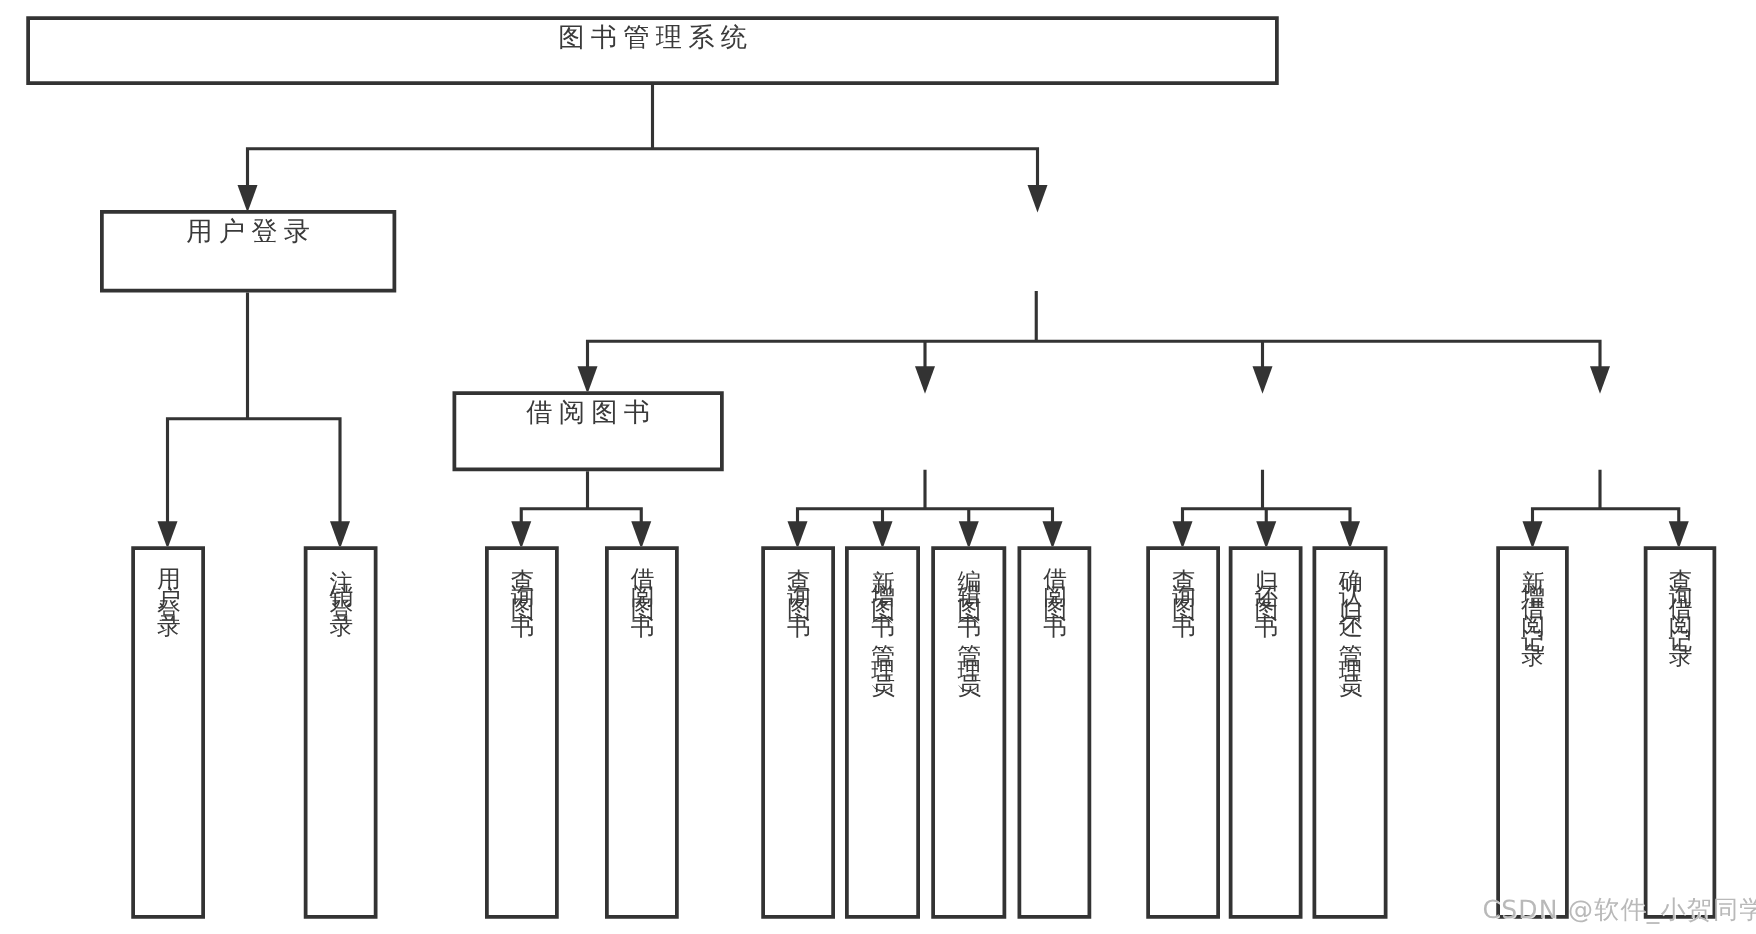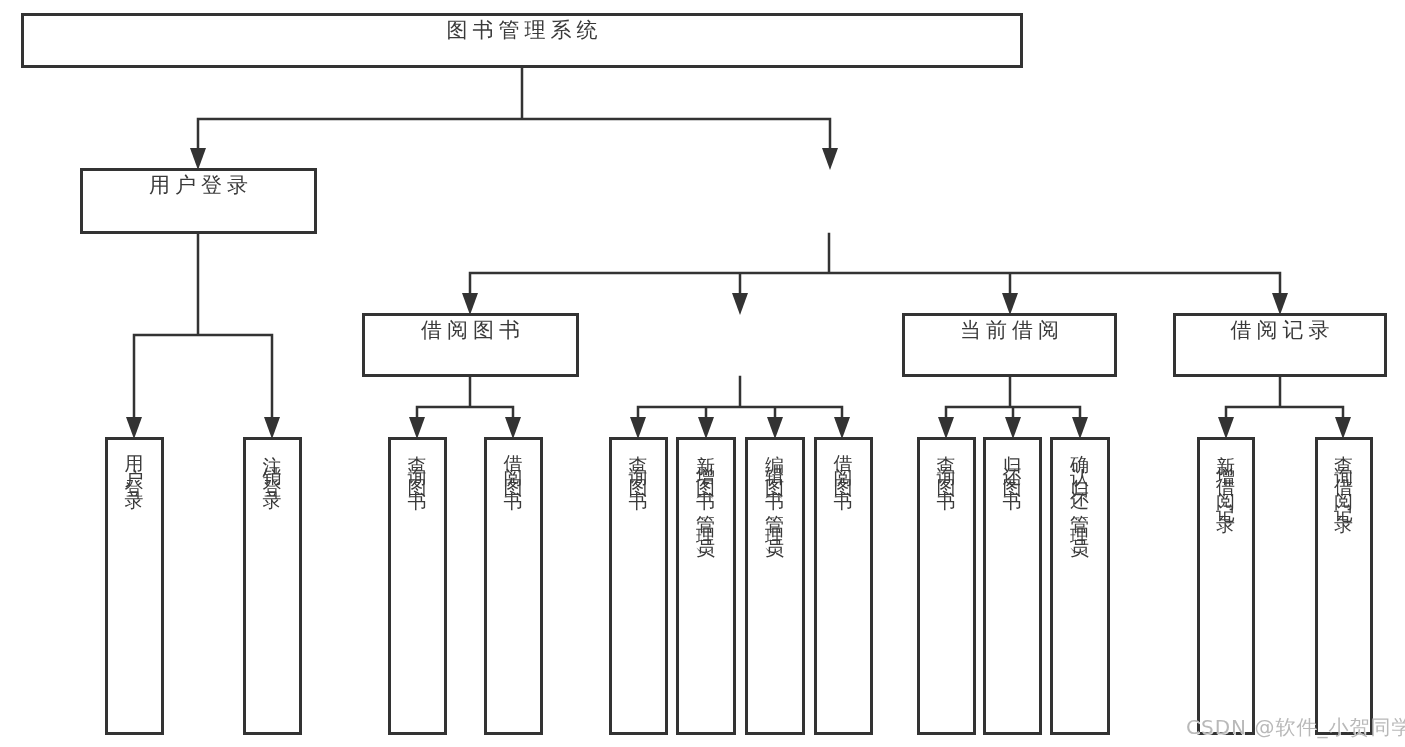--- a/index.html
+++ b/index.html
@@ -106,26 +106,20 @@
     <span class="hlabel">图书管理系统</span>
   </div>
 
   <div class="box" style="left:80px; top:168px; width:237px; height:66px;">
     <span class="hlabel">用户登录</span>
   </div>
 
   <div class="box" style="left:362px; top:313px; width:217px; height:64px;">
     <span class="hlabel">借阅图书</span>
   </div>
-  <div class="box" style="left:902px; top:313px; width:215px; height:64px;">
-    <span class="hlabel">当前借阅</span>
-  </div>
-  <div class="box" style="left:1173px; top:313px; width:214px; height:64px;">
-    <span class="hlabel">借阅记录</span>
-  </div>
 
   <div class="box leaf" style="left:105px;">
     <span class="vlabel">用户登录</span>
   </div>
   <div class="box leaf" style="left:243px;">
     <span class="vlabel">注销登录</span>
   </div>
 
   <div class="box leaf" style="left:388px;">
     <span class="vlabel">查询图书</span>

